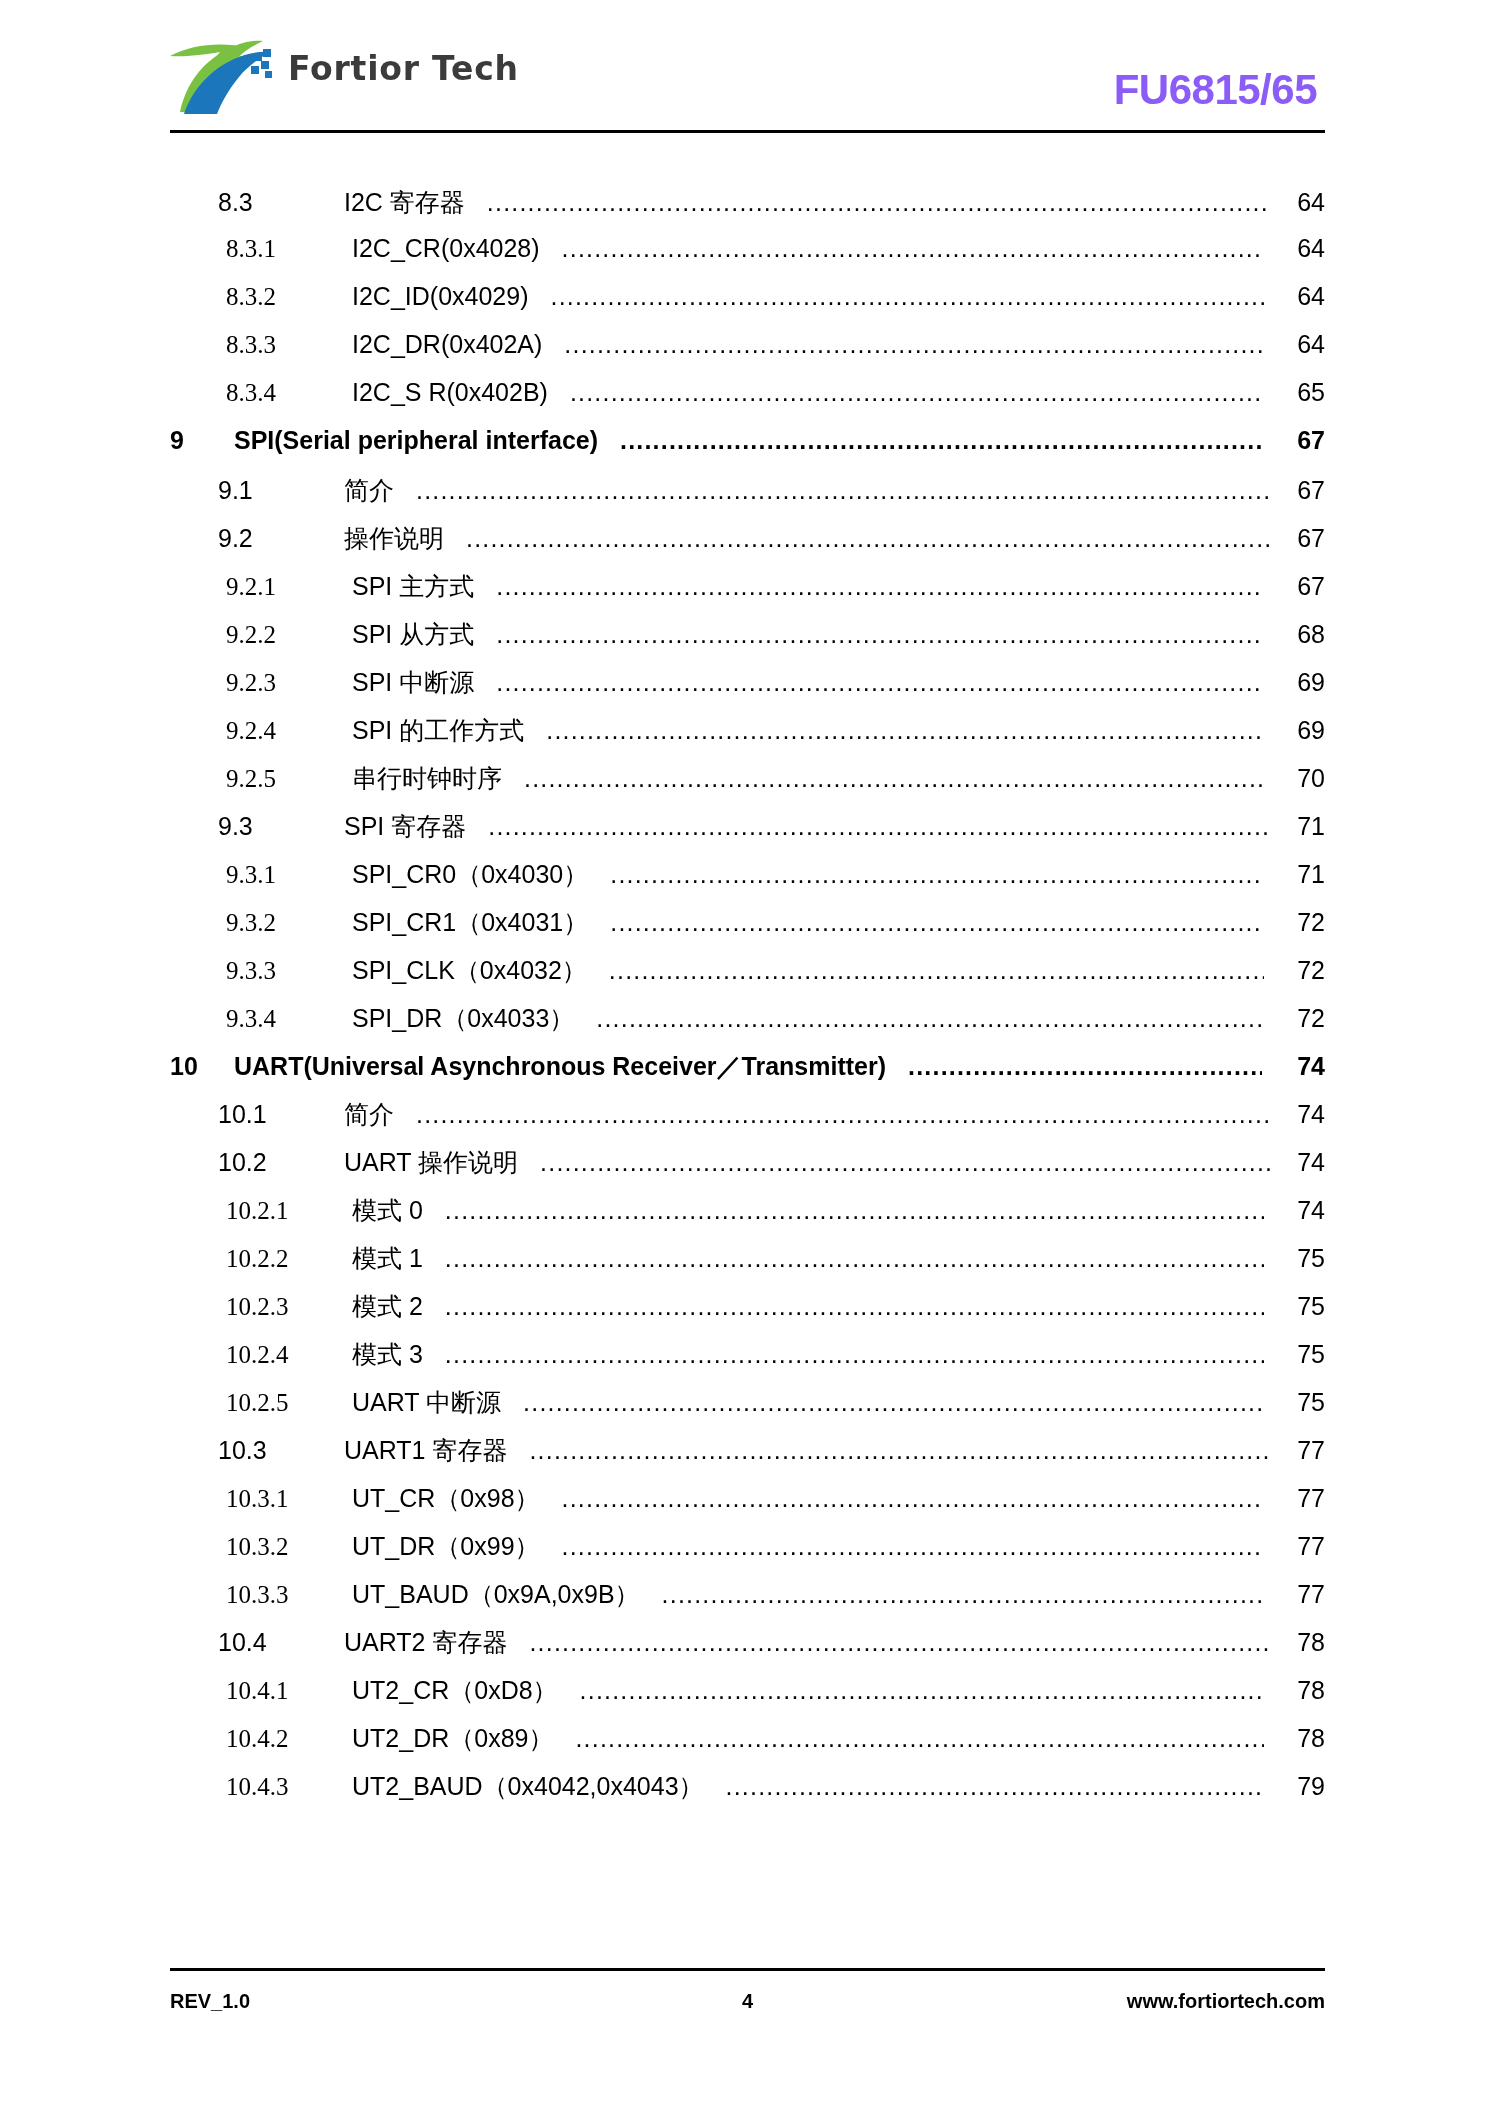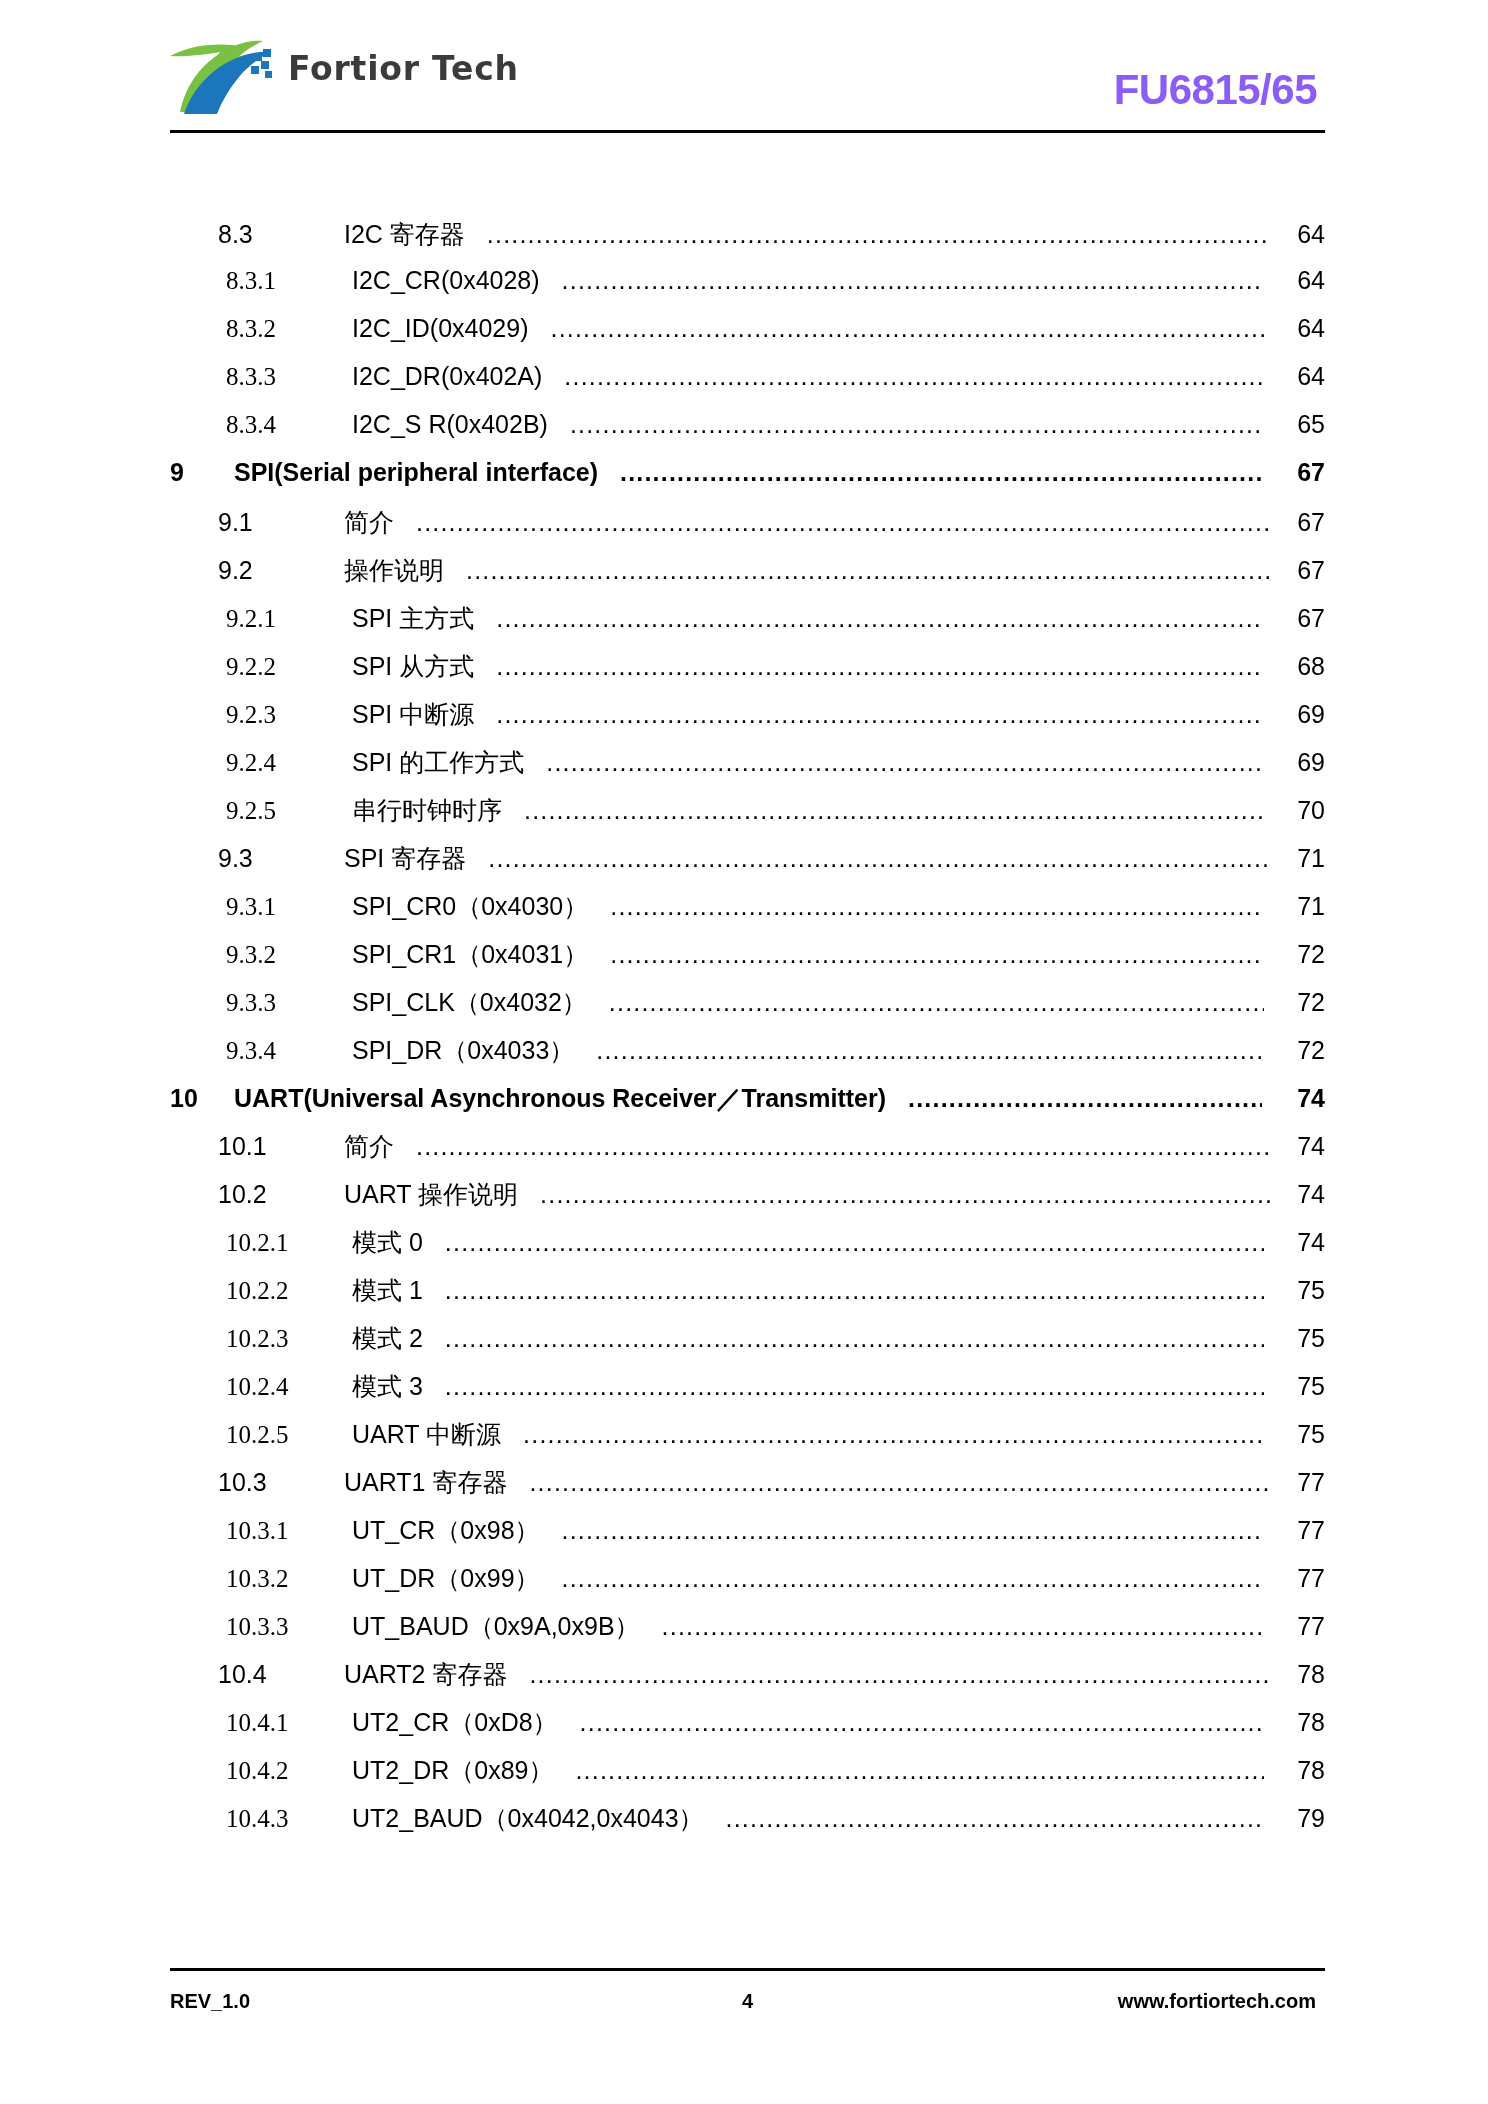--- a/index.html
+++ b/index.html
@@ -88,21 +88,20 @@
     white-space: nowrap;
     gap: 16px;
   }
   .toc-num {
     flex: 0 0 auto;
     text-align: left;
   }
   .toc-title {
     flex: 0 0 auto;
     padding-right: 4px;
-    margin-top: 32px;
   }
   .toc-dots {
     flex: 1 1 auto;
     overflow: hidden;
     margin: 0 2px;
     position: relative;
     height: 25px;
   }
   .toc-dots::after {
     content: "..................................................................................................................................................................................................................................................................";
@@ -148,21 +147,21 @@
     position: absolute;
     left: 170px;
     top: 1990px;
     width: 1155px;
     height: 40px;
     font-size: 20px;
     font-weight: bold;
   }
   .footer-left   { position: absolute; left: 0;   top: 0; }
   .footer-center { position: absolute; left: 50%; top: 0; transform: translateX(-50%); }
-  .footer-right  { position: absolute; right: 9px;  top: 0; }
+  .footer-right  { position: absolute; right: 0;  top: 0; }
 </style>
 </head>
 <body>
 
 <div class="page">
 
   <div class="header">
     <div class="brand">
       <svg class="logo-mark" viewBox="0 0 112 92">
         <path d="M8 34 C30 22 58 20 86 25 C74 31 62 34 52 36 C66 36 80 35 93 31 C80 41 64 47 50 50 C62 50 76 48 88 44 C70 60 46 72 26 82 C36 62 46 44 58 30 C40 33 22 35 8 34 Z" fill="#7AC143"></path>

